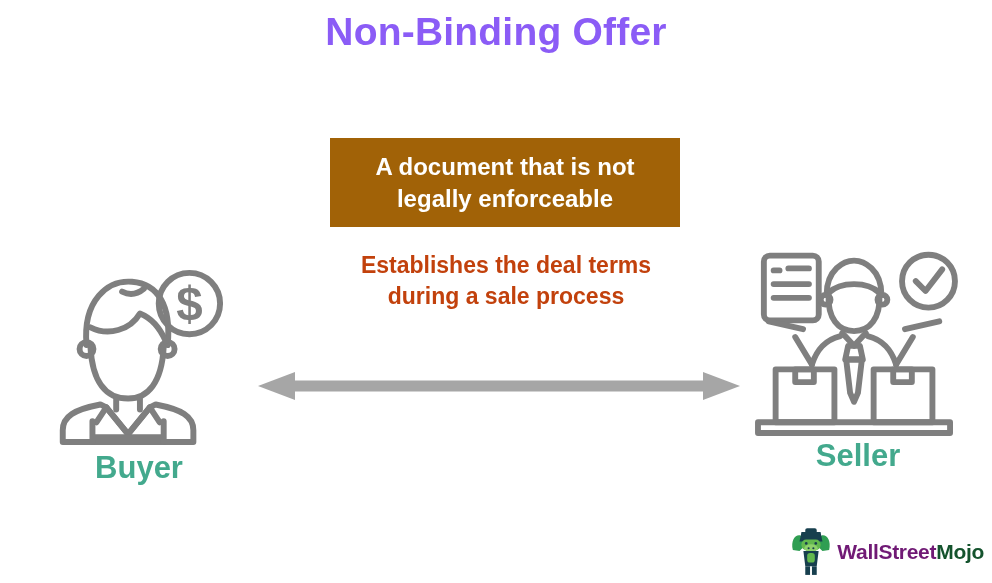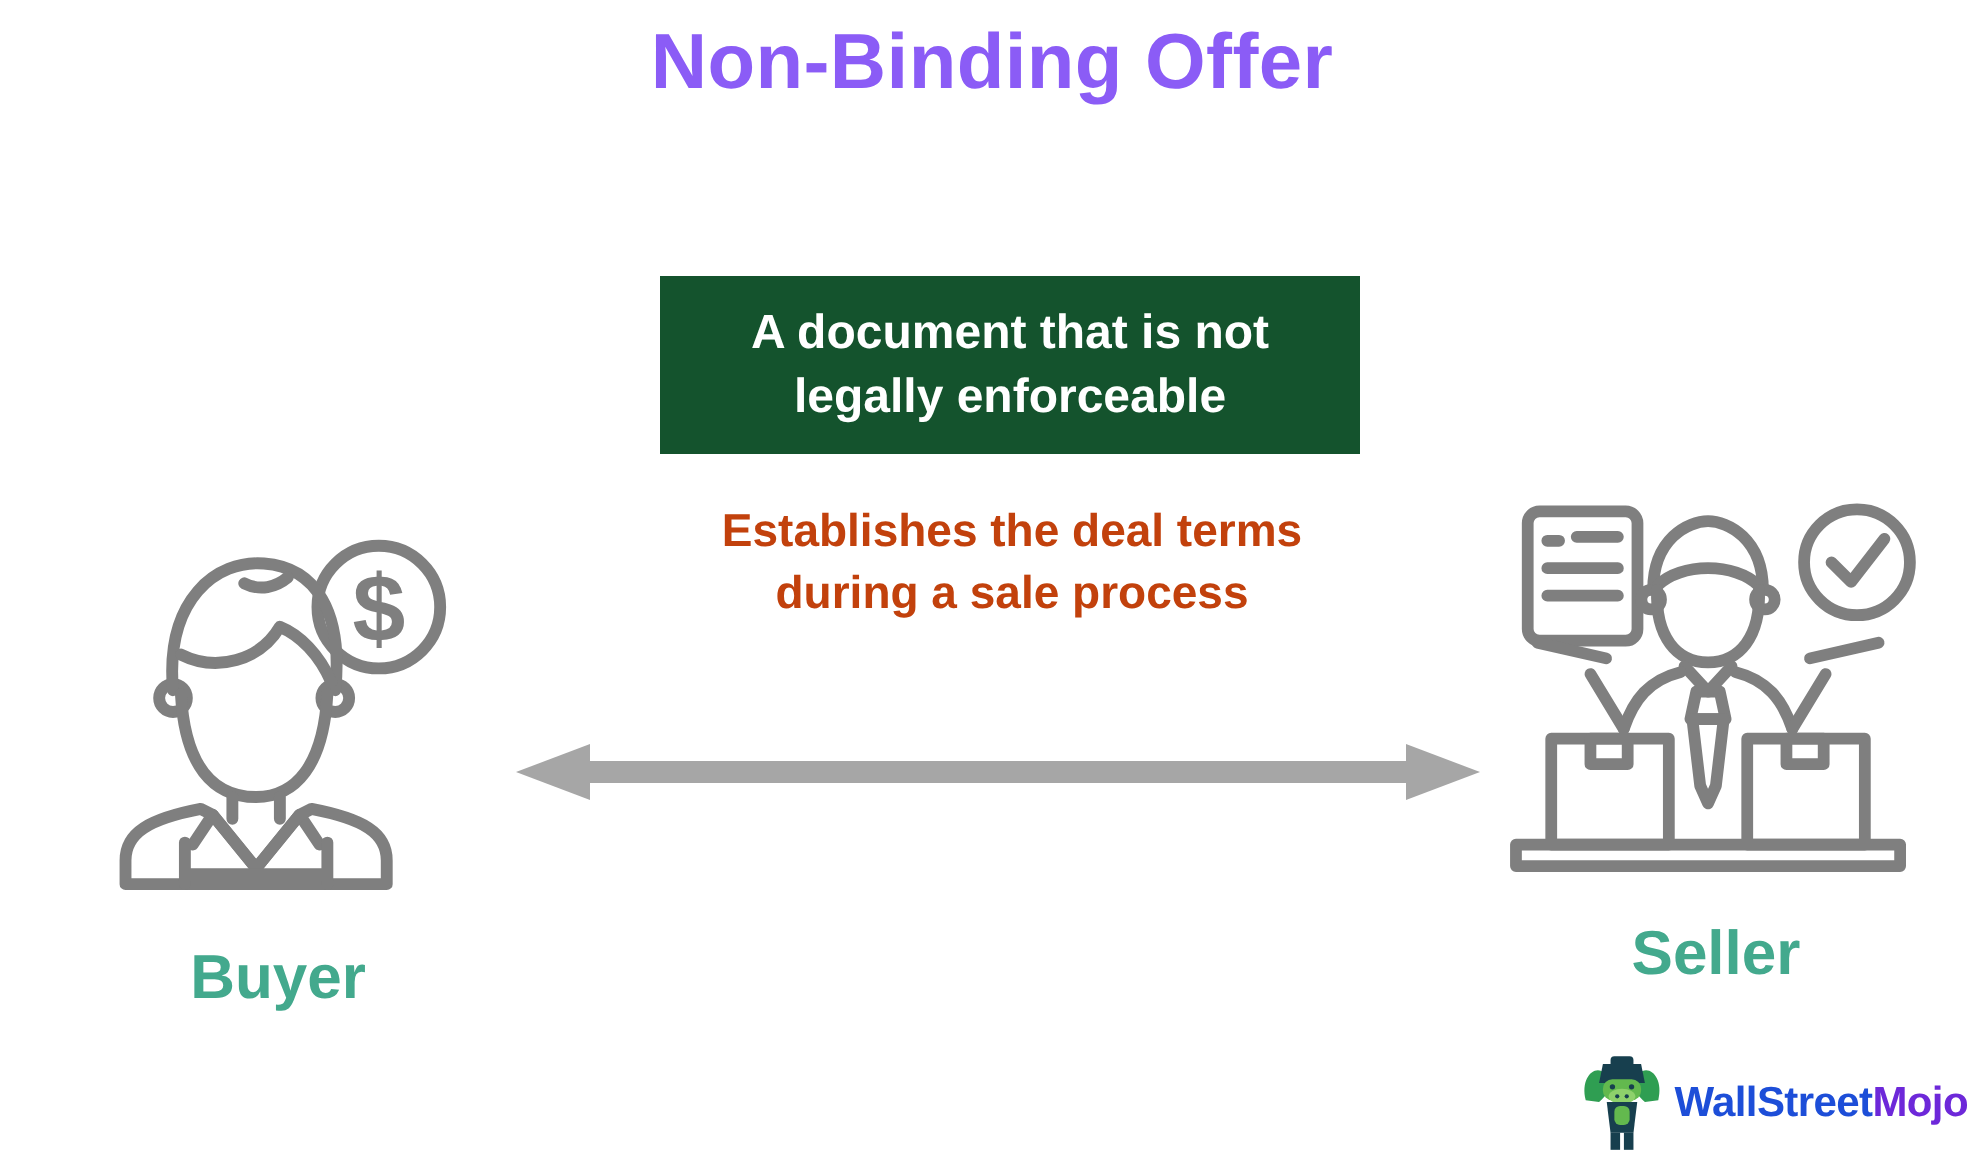--- a/index.html
+++ b/index.html
@@ -8,43 +8,43 @@
     position:relative; width:992px; height:583px; background:#ffffff;
     overflow:hidden; margin:0 auto;
   }
   .title {
     position:absolute; top:10px; left:0; width:100%;
     text-align:center; font-size:39px; font-weight:bold; color:#8b5cf6;
     letter-spacing:0.2px;
   }
   .def-box {
     position:absolute; left:330px; top:138px; width:350px; height:89px;
-    background:#14532d; color:#ffffff;
+    background:#a16207; color:#ffffff;
     display:flex; flex-direction:column; justify-content:center; align-items:center;
     font-weight:bold; font-size:24px; line-height:32px; text-align:right;
   }
   .subtitle {
     position:absolute; left:286px; top:250px; width:440px;
     text-align:center; color:#c2410c; font-weight:bold;
     font-size:23px; line-height:31px;
   }
   .entity { position:absolute; text-align:center; }
   .entity-buyer { left:44px; top:260px; width:190px; }
   .entity-seller { left:752px; top:240px; width:212px; }
   .entity-label {
-    font-size:31px; font-weight:bold; color:#43a98d; margin-top:23px;
+    font-size:31px; font-weight:bold; color:#43a98d; margin-top:2px;
   }
   .arrow-wrap { position:absolute; left:258px; top:369px; width:482px; height:34px; }
   .logo {
     position:absolute; right:8px; bottom:6px;
     display:flex; align-items:center; gap:5px;
   }
   .logo-text { font-size:21px; font-weight:bold; letter-spacing:-0.3px; white-space:nowrap; }
-  .logo-part1 { color:#1d4ed8; }
-  .logo-part2 { color:#6d28d9; }
+  .logo-part1 { color:#701a75; }
+  .logo-part2 { color:#14532d; }
   svg { display:block; }
   .icon-stroke { fill:none; stroke:#7f7f7f; stroke-width:6; stroke-linecap:round; stroke-linejoin:round; }
 </style>
 </head>
 <body>
 
 <div class="canvas">
 
   <div class="title">Non-Binding Offer</div>
 

